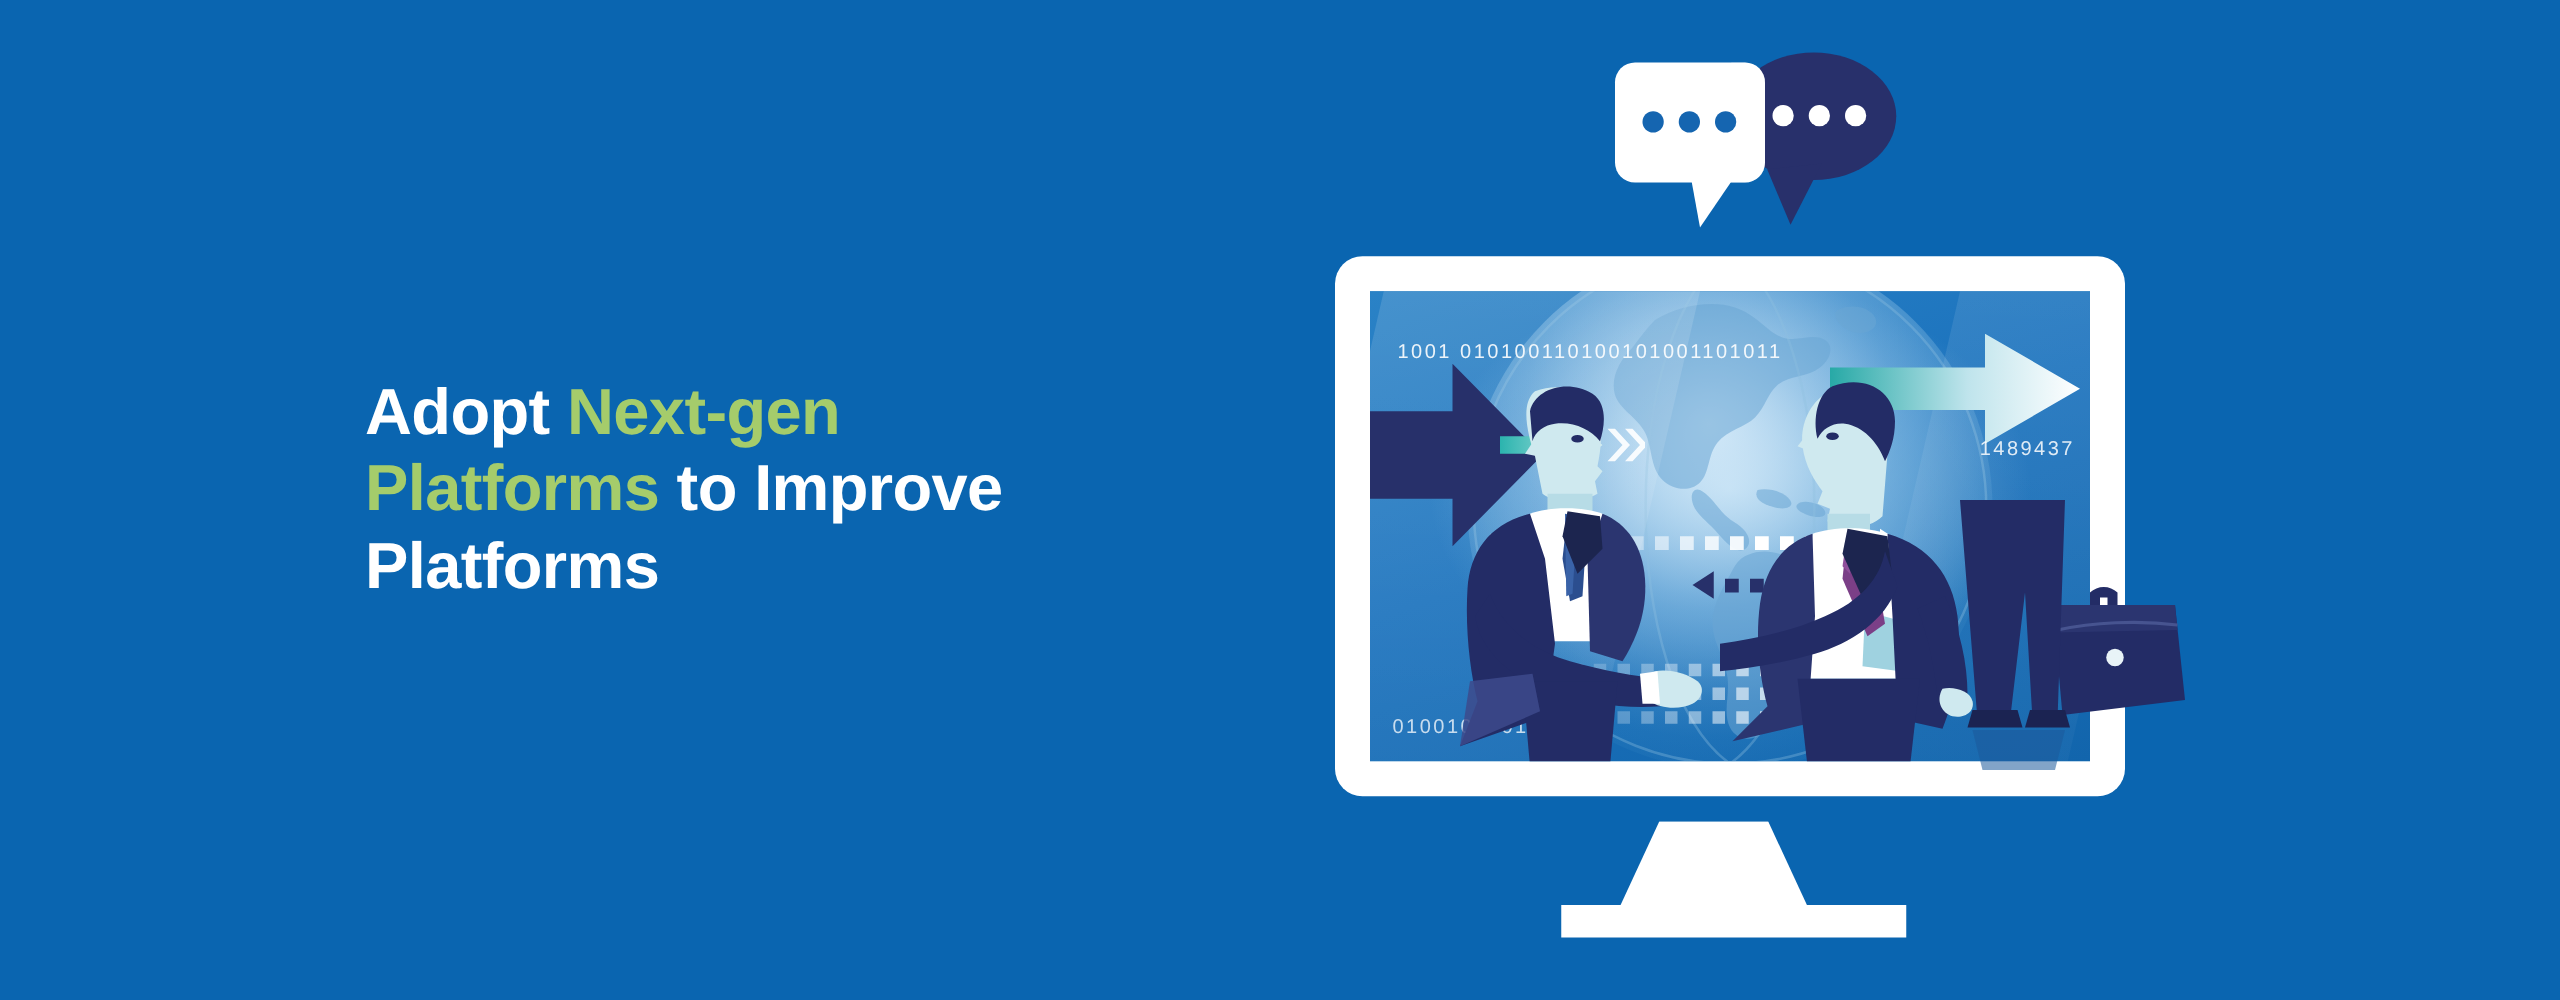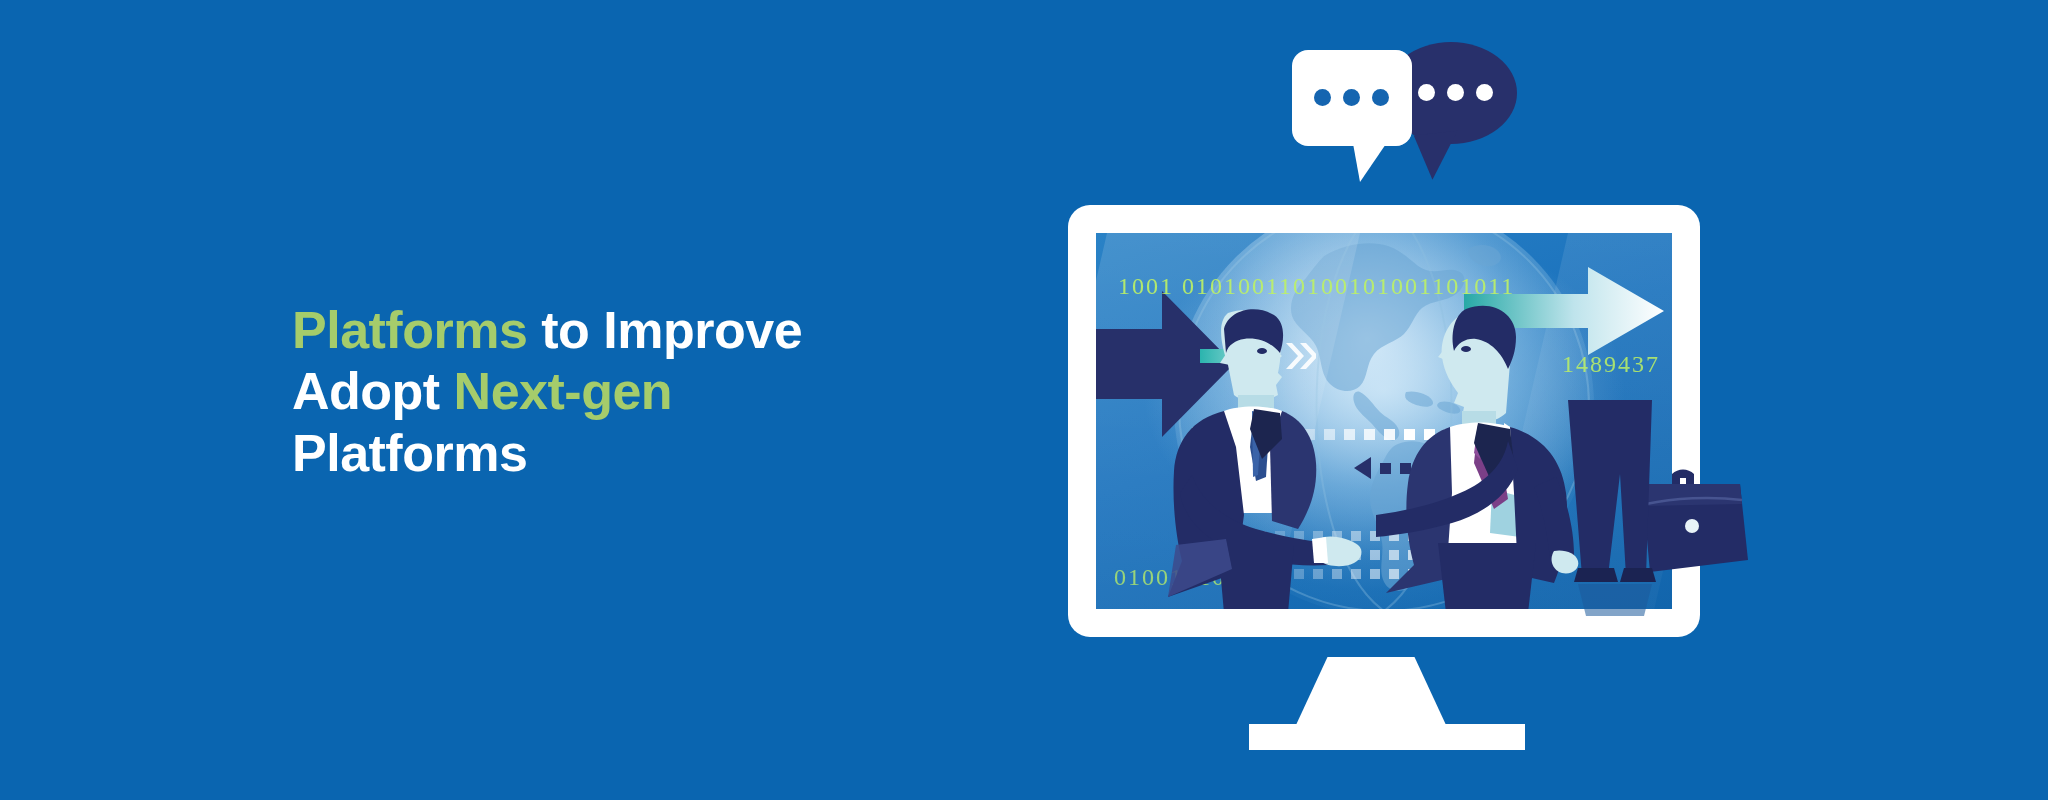--- a/index.html
+++ b/index.html
@@ -78,22 +78,22 @@
   .globe{
     position:absolute;left:50%;top:46%;width:420px;height:420px;
     transform:translate(-50%,-50%);
     border-radius:50%;
     background:radial-gradient(circle at 46% 34%, rgba(224,241,252,0.85) 0%, rgba(150,198,232,0.45) 42%, rgba(70,148,203,0.18) 70%, rgba(70,148,203,0) 85%);
   }
   .globe svg{position:absolute;left:0;top:0;width:100%;height:100%;}
 
   
   .binary{
-    position:absolute;color:#bef264;font-size:24px;letter-spacing:2px;
-    font-family:Liberation Serif, serif;white-space:nowrap;
+    position:absolute;color:#ffffff;font-size:16px;letter-spacing:2px;
+    font-family:Liberation Sans, sans-serif;white-space:nowrap;
     opacity:0.9;
   }
   .bin-top{left:22px;top:40px;}
   .bin-top span:nth-child(2){opacity:0.55;}
   .bin-right{right:12px;top:118px;opacity:0.85;}
   .bin-bottom{left:18px;bottom:18px;opacity:0.75;}
 
   
   .arrow-navy{position:absolute;left:-12px;top:58px;width:150px;height:146px;}
   
@@ -129,22 +129,22 @@
   .stand-base{
     position:absolute;left:1249px;top:724px;width:276px;height:26px;background:#ffffff;
   }
 </style>
 </head>
 <body>
 
 <div class="banner">
 
   <div class="headline">
+    <div><span class="hl-white">Adopt </span><span class="hl-accent">Next-gen</span></div>
     <div><span class="hl-accent">Platforms</span><span class="hl-white"> to Improve</span></div>
-    <div><span class="hl-white">Adopt </span><span class="hl-accent">Next-gen</span></div>
     <div><span class="hl-white">Platforms</span></div>
   </div>
 
   <div class="bubbles">
     <div class="bub-dark"></div>
     <div class="bub-dark-tail"></div>
     <div class="dots-row" style="left:128px;top:46px;">
       <span class="dot dot-white"></span>
       <span class="dot dot-white"></span>
       <span class="dot dot-white"></span>

